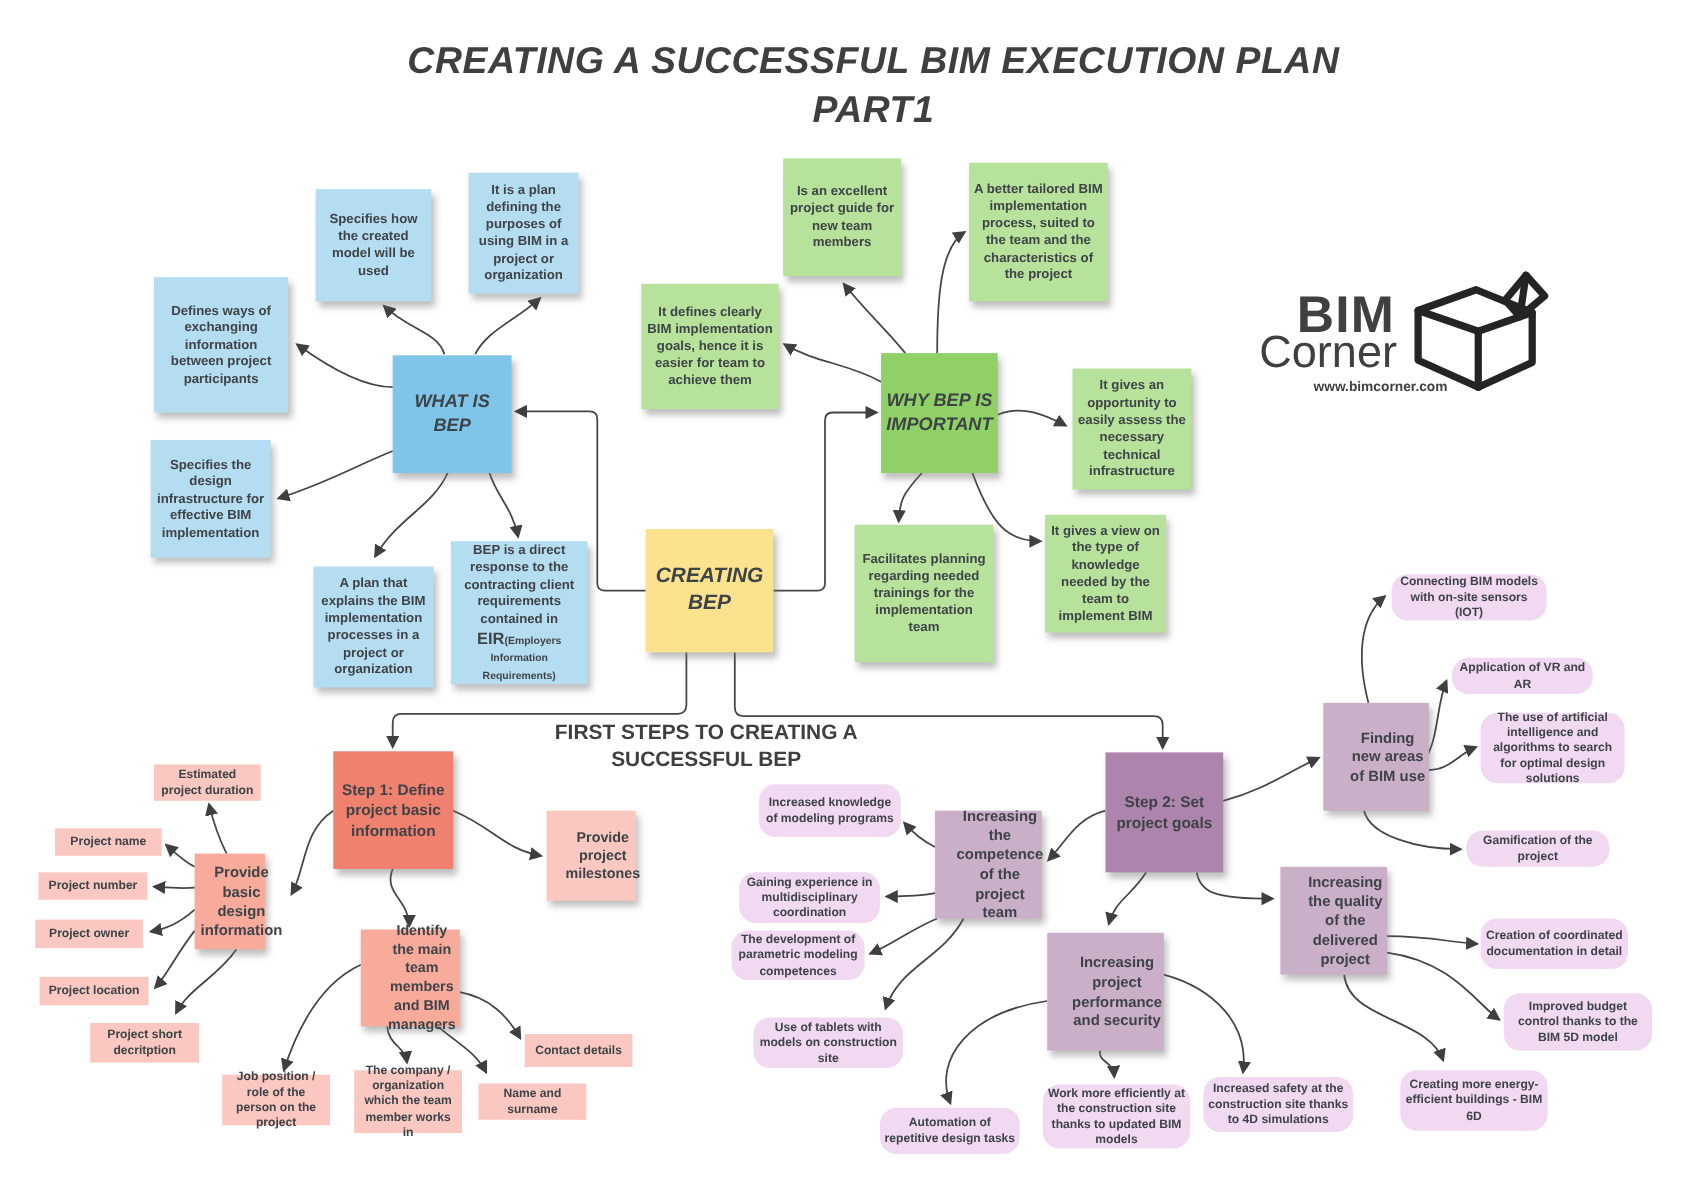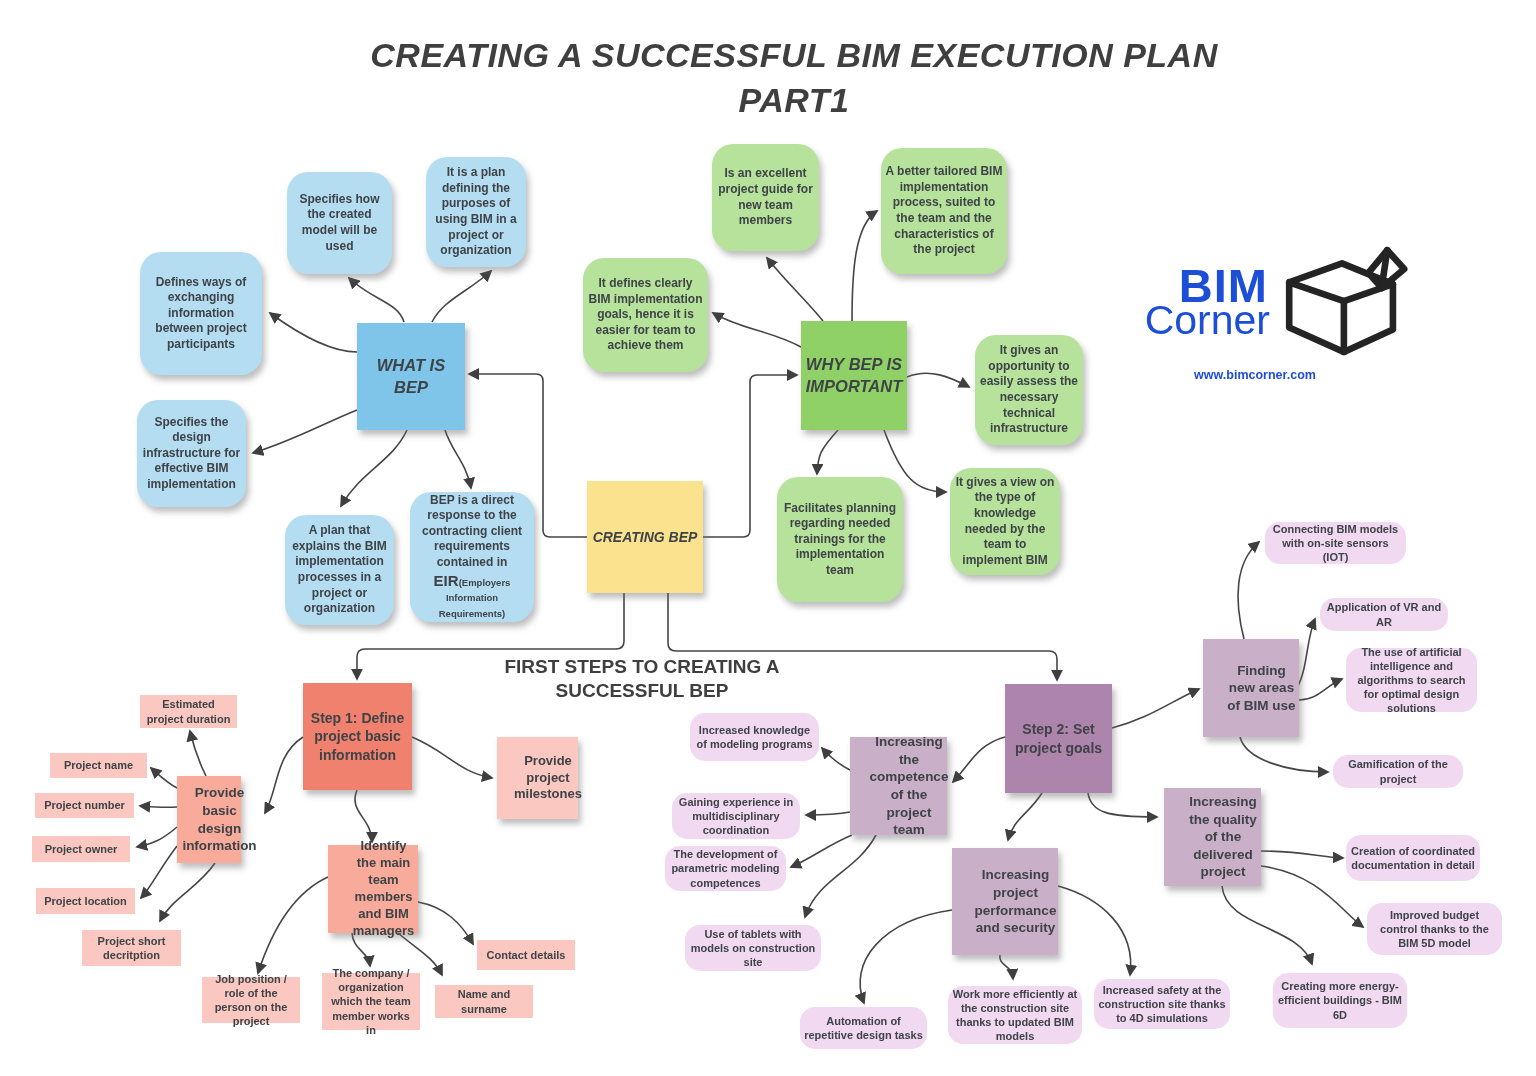--- a/index.html
+++ b/index.html
@@ -16,44 +16,44 @@
   }
   .heading{
     position:absolute;left:480px;top:655px;width:324px;text-align:center;
     font-size:19px;font-weight:bold;color:var(--title,#3f3f3f);line-height:1.25;
   }
   .note{
     position:absolute;display:flex;align-items:center;justify-content:center;
     text-align:center;font-weight:bold;color:var(--text,#3e4347);
     box-sizing:border-box;padding:3px;line-height:1.3;
   }
-  .sq{font-size:12px;box-shadow:3px 5px 6px rgba(110,110,110,.45);border-radius:21px;}
+  .sq{font-size:12px;box-shadow:3px 5px 6px rgba(110,110,110,.45);}
   .label{font-size:11px;line-height:1.28;padding:2px 4px;}
   .hub{font-style:italic;font-size:16.5px;box-shadow:3px 5px 6px rgba(110,110,110,.45);}
-  .hub-main{font-size:14px;}
+  .hub-main{font-size:19px;}
   .mid{font-size:13.5px;box-shadow:3px 5px 6px rgba(110,110,110,.45);padding-left:24px;}
   .stepbox{font-size:14px;box-shadow:3px 5px 6px rgba(110,110,110,.45);}
   .c-blue{background:var(--blue-note,#B5DDF2);}
   .c-bluehub{background:var(--blue-hub,#7FC4E9);}
   .c-green{background:var(--green-note,#B7E29B);}
   .c-greenhub{background:var(--green-hub,#8FD166);}
   .c-yellow{background:var(--yellow-hub,#FAE28F);}
   .c-salmon{background:var(--salmon-hub,#F0816E);}
   .c-salmid{background:var(--salmon-mid,#F8AB9B);}
   .c-pink{background:var(--pink-note,#FAC8C0);}
   .c-purplehub{background:var(--purple-hub,#AD84AB);}
   .c-purpmid{background:var(--purple-mid,#C9AFC8);}
   .c-purpnote{background:var(--purple-note,#F0D9F1);border-radius:15px;}
   .eir{font-size:15px;}
   .eir-suffix{font-size:9.5px;font-weight:bold;}
-  .logo{position:absolute;left:1118px;top:240px;width:300px;height:140px;color:#1d4ed8;}
+  .logo{position:absolute;left:1118px;top:240px;width:300px;height:140px;color:#404040;}
   .logo-bim{position:absolute;left:0;top:22px;width:150px;text-align:right;font-size:47px;font-weight:bold;line-height:1;letter-spacing:1px;}
   .logo-corner{position:absolute;left:0;top:60px;width:152px;text-align:right;font-size:41px;font-weight:normal;line-height:1;}
   .logo-box{position:absolute;left:158px;top:2px;}
-  .logo-url{position:absolute;left:52px;top:128px;width:170px;text-align:center;font-size:12.5px;font-weight:bold;}
+  .logo-url{position:absolute;left:52px;top:104px;width:170px;text-align:center;font-size:12.5px;font-weight:bold;}
 </style>
 </head>
 <body>
 
 <div class="canvas">
 
   <svg class="arrows" viewBox="0 0 1536 1076">
     <defs>
       <marker id="ah" viewBox="0 0 10 10" refX="8.5" refY="5" markerWidth="7.5" markerHeight="7.5" orient="auto-start-reverse">
         <path d="M0,0 L10,5 L0,10 z" style="fill:#3f3f3f;stroke:none"></path>

